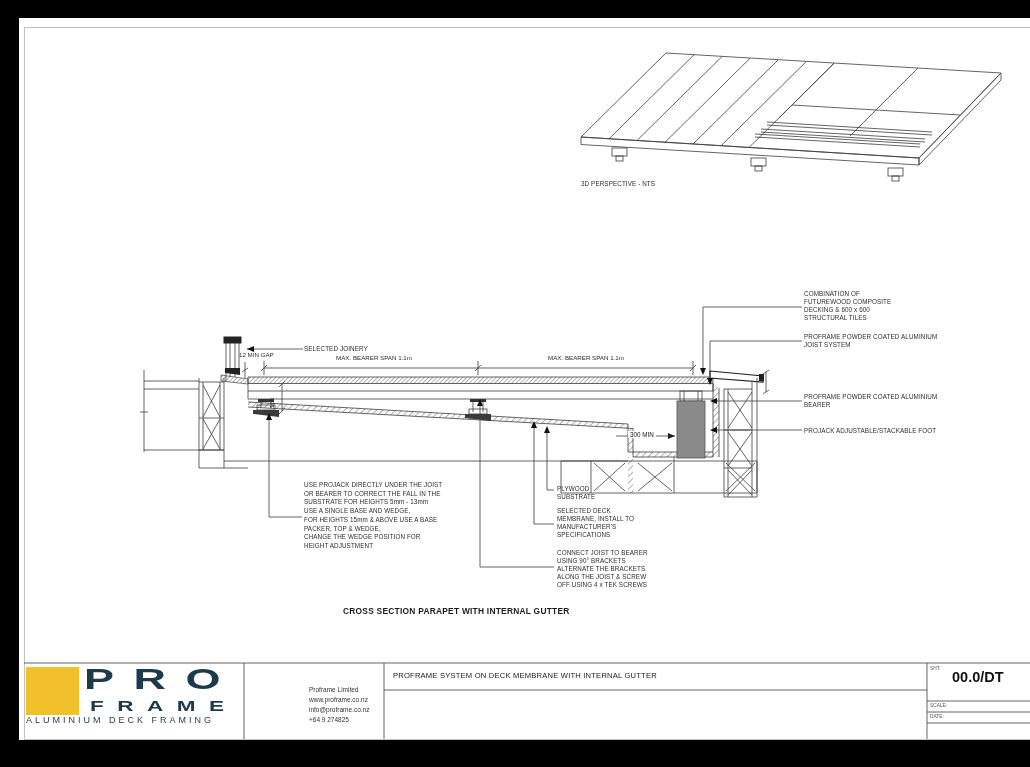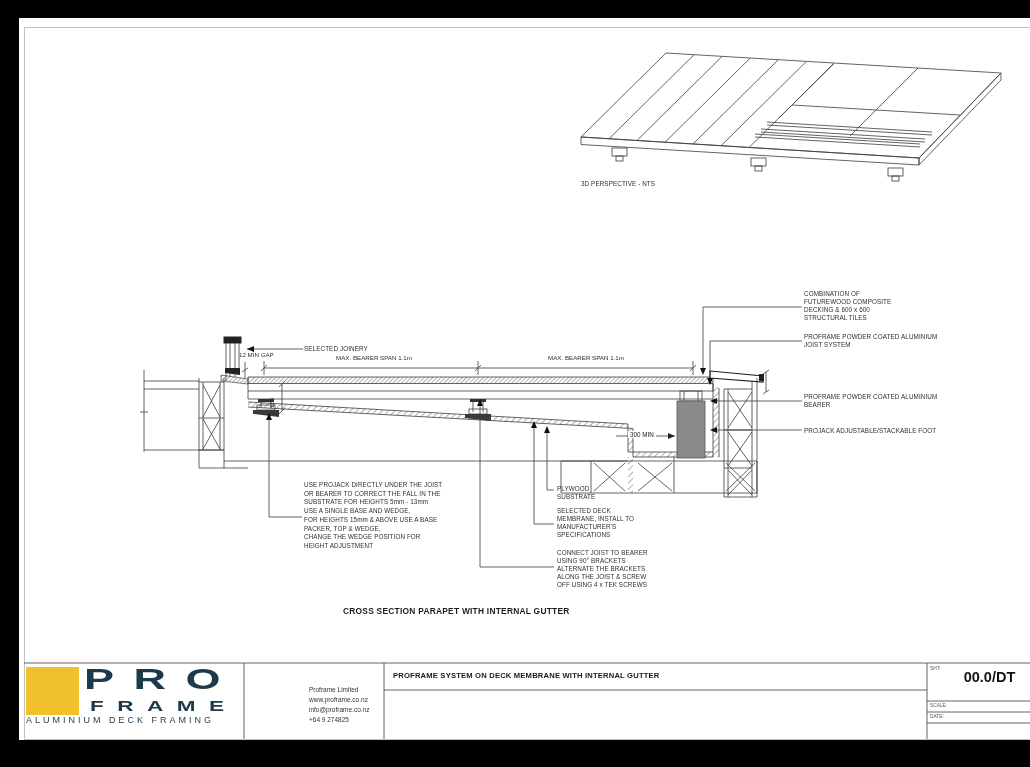--- a/index.html
+++ b/index.html
@@ -10,22 +10,22 @@
   svg.draw{position:absolute;left:0;top:0;width:1030px;height:767px;}
   svg.draw line,svg.draw path,svg.draw polyline,svg.draw rect.o,svg.draw polygon.o{stroke:#3c3c3c;stroke-width:.8;fill:none;}
   .txt{position:absolute;color:#2e2e2e;font-size:6.3px;line-height:8px;white-space:pre-line;letter-spacing:.1px;}
   .dimtxt{position:absolute;color:#2e2e2e;font-size:6.2px;}
   .center{text-align:center;}
   .rot{transform:rotate(-90deg);transform-origin:0 0;}
   .sec-title{position:absolute;font-size:8.4px;font-weight:bold;color:#1c1c1c;letter-spacing:.25px;}
   .dim300{position:absolute;background:#fff;padding:0 2px;font-size:6.3px;color:#222;}
   
   .tb-label{position:absolute;font-size:4.8px;color:#555;}
-  .tb-sheetno{position:absolute;font-size:14.5px;font-weight:bold;color:#111;text-align:center;width:75px;}
-  .tb-title{position:absolute;font-size:7.6px;font-weight:bold;color:#1a1a1a;letter-spacing:.2px;}
+  .tb-sheetno{position:absolute;font-size:14.5px;font-weight:bold;color:#111;text-align:left;width:75px;}
+  .tb-title{position:absolute;font-size:7.6px;font-weight:normal;color:#1a1a1a;letter-spacing:.2px;}
   .tb-company{position:absolute;font-size:6.5px;line-height:1.55;color:#333;white-space:pre-line;}
   .logo-yellow{position:absolute;left:10px;top:667px;width:53px;height:48px;background:#F0C12B;}
   .logo-pro{position:absolute;left:68px;top:664px;font-size:30px;font-weight:bold;color:#1D3A4D;
             letter-spacing:13px;transform:scaleX(1.5);transform-origin:0 0;line-height:1;}
   .logo-frame{position:absolute;left:74px;top:698px;font-size:15px;font-weight:bold;color:#1D3A4D;
             letter-spacing:9px;transform:scaleX(1.5);transform-origin:0 0;line-height:1;}
   .logo-tag{position:absolute;left:10px;top:716px;font-size:9px;font-weight:normal;color:#1D3A4D;letter-spacing:3px;line-height:1;}
 </style>
 </head>
 <body>

